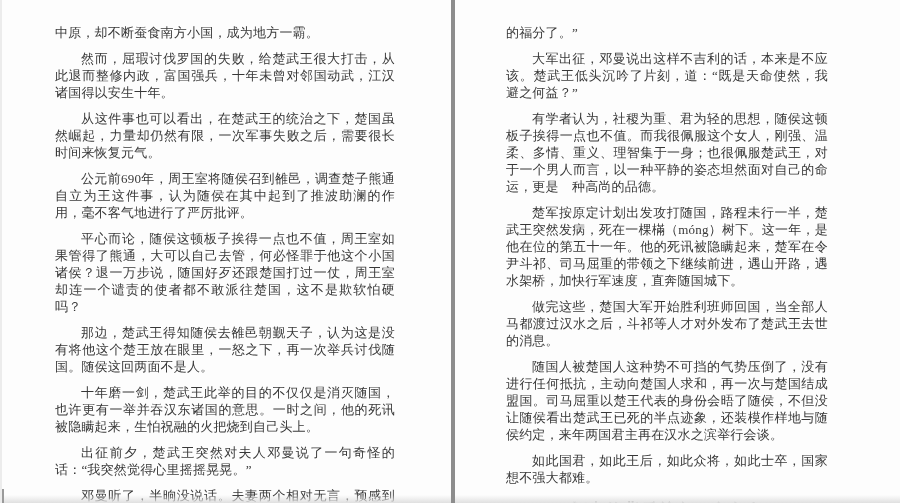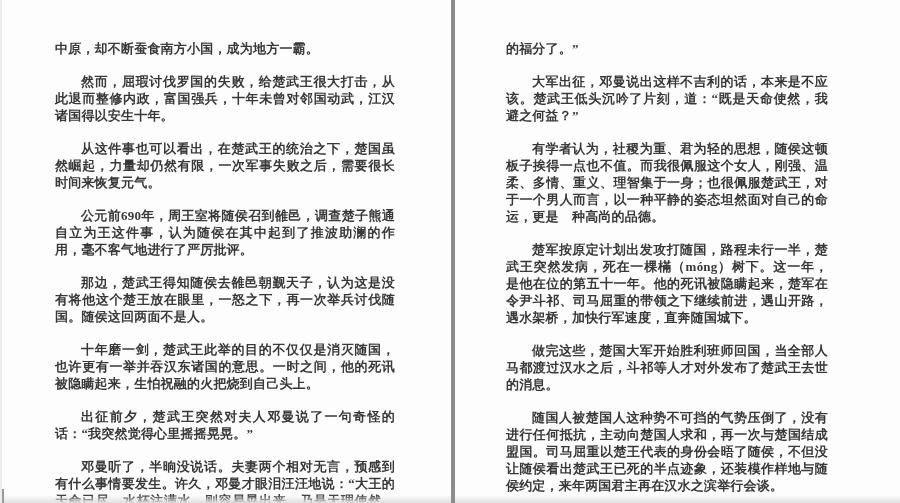--- a/index.html
+++ b/index.html
@@ -28,23 +28,22 @@
     font-size: 13px;
     line-height: 17px;
     letter-spacing: 0.2px;
     text-align: justify;
     text-justify: inter-ideograph;
     overflow: hidden;
   }
   .page.left  { padding: 24px 56px 0 53px; }
   .page.right { padding: 24px 72px 0 55px; }
   .para {
-    margin: 16px 0 9px 0;
+    margin: 0 0 9px 0;
     text-indent: 2em;
-    font-weight: bold;
   }
   .para.no-indent { text-indent: 0; }
   .heading {
     margin: 13px 0 11px 0;
     text-align: center;
     text-indent: 0;
     font-size: 16px;
     font-weight: bold;
     letter-spacing: 1.5px;
     color: #2e2e2e;
@@ -81,20 +80,21 @@
 </head>
 <body>
 
 <div class="spread">
 
   <div class="page left">
     <p class="para no-indent">中原，却不断蚕食南方小国，成为地方一霸。</p>
     <p class="para">然而，屈瑕讨伐罗国的失败，给楚武王很大打击，从此退而整修内政，富国强兵，十年未曾对邻国动武，江汉诸国得以安生十年。</p>
     <p class="para">从这件事也可以看出，在楚武王的统治之下，楚国虽然崛起，力量却仍然有限，一次军事失败之后，需要很长时间来恢复元气。</p>
     <p class="para">公元前690年，周王室将随侯召到雒邑，调查楚子熊通自立为王这件事，认为随侯在其中起到了推波助澜的作用，毫不客气地进行了严厉批评。</p>
+    <p class="para">平心而论，随侯这顿板子挨得一点也不值，周王室如果管得了熊通，大可以自己去管，何必怪罪于他这个小国诸侯？退一万步说，随国好歹还跟楚国打过一仗，周王室却连一个谴责的使者都不敢派往楚国，这不是欺软怕硬吗？</p>
     <p class="para">那边，楚武王得知随侯去雒邑朝觐天子，认为这是没有将他这个楚王放在眼里，一怒之下，再一次举兵讨伐随国。随侯这回两面不是人。</p>
     <p class="para">十年磨一剑，楚武王此举的目的不仅仅是消灭随国，也许更有一举并吞汉东诸国的意思。一时之间，他的死讯被隐瞒起来，生怕祝融的火把烧到自己头上。</p>
     <p class="para">出征前夕，楚武王突然对夫人邓曼说了一句奇怪的话：“我突然觉得心里摇摇晃晃。”</p>
     <p class="para">邓曼听了，半晌没说话。夫妻两个相对无言，预感到有什么事情要发生。许久，邓曼才眼泪汪汪地说：“大王的天命已尽，水杯注满水，则容易晃出来，乃是天理使然。这是楚国列祖列宗在天之灵在召唤您啊！如果此去战争顺利，部队全师而还，您就算逝世于军中，也是国家</p>
   </div>
 
   <div class="page right">
     <p class="para no-indent">的福分了。”</p>
     <p class="para">大军出征，邓曼说出这样不吉利的话，本来是不应该。楚武王低头沉吟了片刻，道：“既是天命使然，我避之何益？”</p>
     <p class="para">有学者认为，社稷为重、君为轻的思想，随侯这顿板子挨得一点也不值。而我很佩服这个女人，刚强、温柔、多情、重义、理智集于一身；也很佩服楚武王，对于一个男人而言，以一种平静的姿态坦然面对自己的命运，更是　种高尚的品德。</p>

